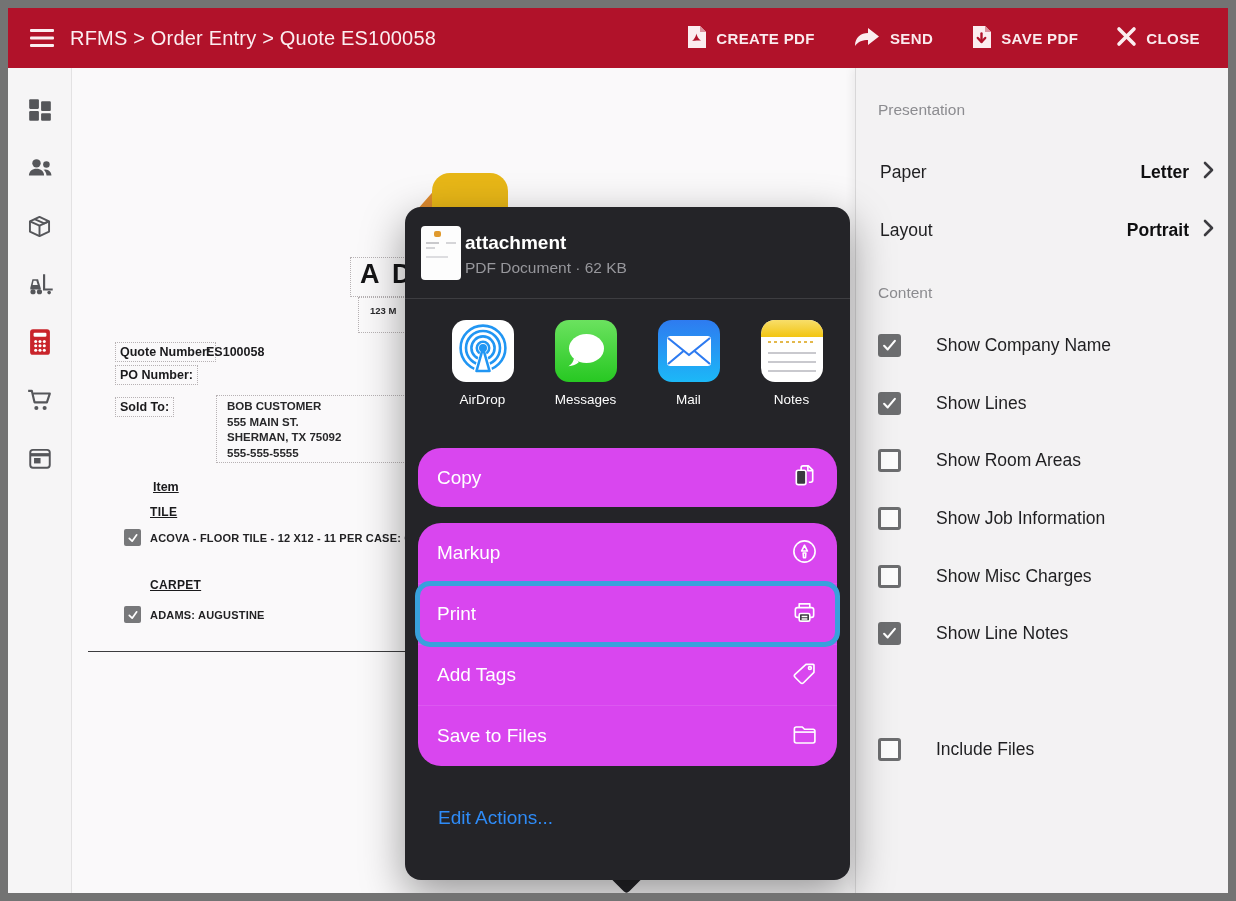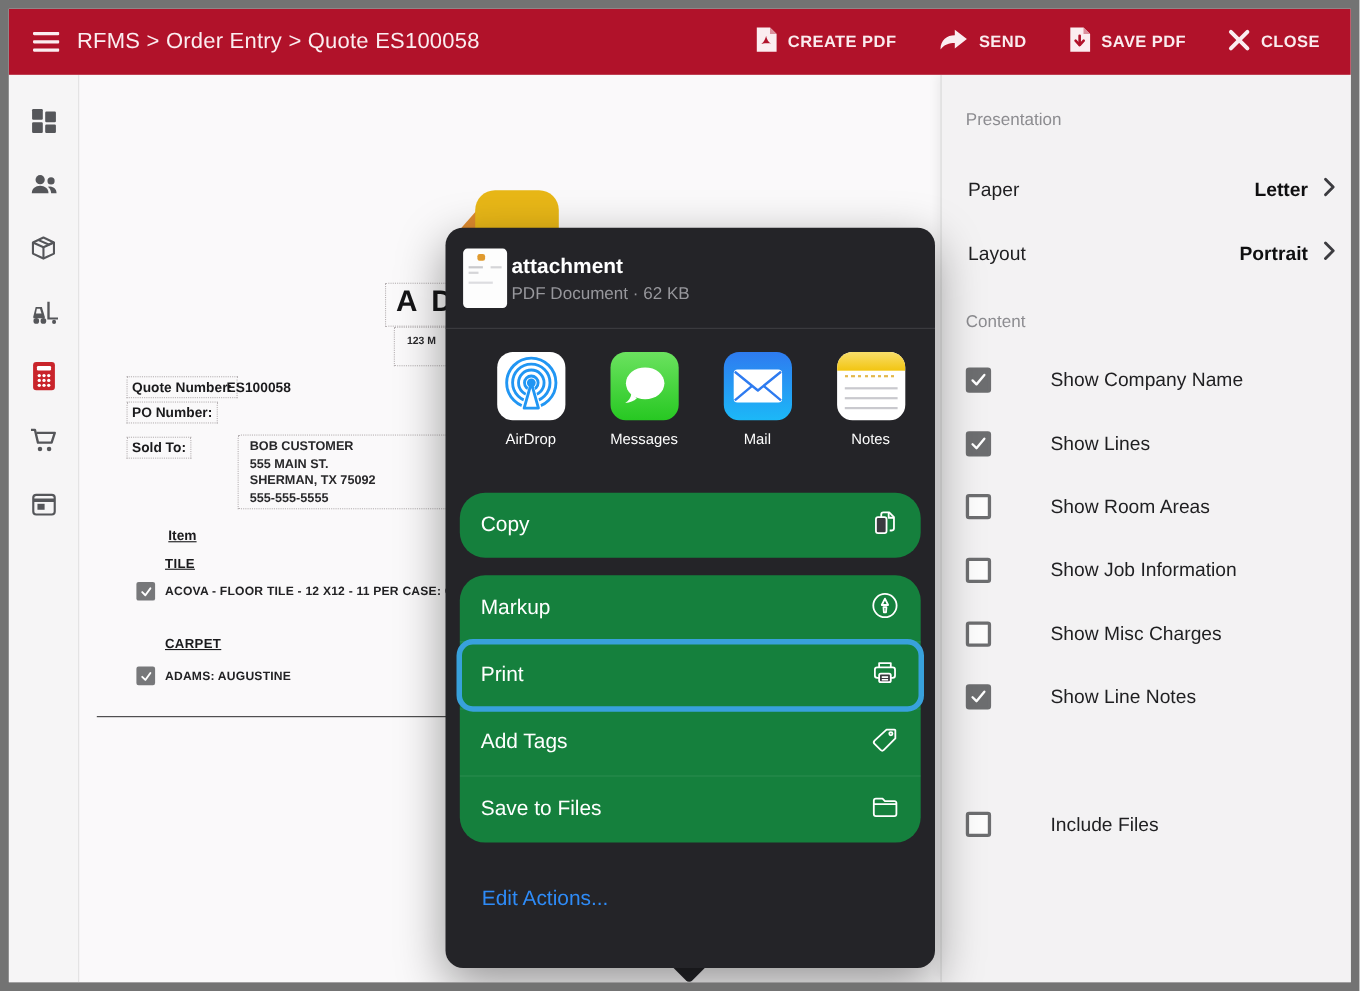--- a/index.html
+++ b/index.html
@@ -63,21 +63,21 @@
   .p-row{position:absolute;left:0;right:0;height:56px;display:flex;align-items:center;
          padding:0 14px 0 24px;box-sizing:border-box;cursor:pointer;}
   .p-label{font-size:17.5px;font-weight:500;color:#1F1F21;}
   .p-value{margin-left:auto;font-size:17.5px;font-weight:700;color:#0F0F10;padding-right:14px;}
   .c-row{position:absolute;left:0;right:0;height:58px;display:flex;align-items:center;padding-left:22px;box-sizing:border-box;cursor:pointer;}
   .cbx{width:23px;height:23px;border-radius:3px;box-sizing:border-box;border:3px solid #6D6E70;background:#FDFDFD;
        display:inline-flex;align-items:center;justify-content:center;flex:none;cursor:pointer;}
   .cbx svg{visibility:hidden;}
   .cbx.checked{background:#6D6E70;border-color:#6D6E70;}
   .cbx.checked svg{visibility:visible;}
-  .c-label{margin-left:54px;font-size:17.5px;font-weight:500;color:#1F1F21;}
+  .c-label{margin-left:35px;font-size:17.5px;font-weight:500;color:#1F1F21;}
   .terms-row{position:absolute;left:0;right:0;top:710px;height:56px;display:flex;align-items:center;
              padding:0 14px 0 22px;box-sizing:border-box;cursor:pointer;}
   .terms-label{font-size:17.5px;font-weight:600;color:#1F1F21;}
   .terms-row svg{margin-left:auto;}
 
   
   .sheet-tail{position:absolute;left:606px;top:856px;width:25px;height:25px;background:#232327;
               transform:rotate(45deg);border-radius:4px;z-index:4;}
   .sheet{position:absolute;left:397px;top:199px;width:445px;height:673px;background:#242428;border-radius:16px;
          box-shadow:0 14px 44px rgba(0,0,0,.40);z-index:5;overflow:hidden;color:#fff;}
@@ -97,21 +97,21 @@
   .app-label{margin-top:10px;font-size:13.5px;color:#FDFDFD;white-space:nowrap;}
   .icn-airdrop{background:#FFFFFF;}
   .icn-messages{background:linear-gradient(180deg,#6BE25F,#27C822);}
   .icn-mail{background:linear-gradient(180deg,#2E7BF0,#1CB8F7);}
   .icn-notes{background:#FFFFFF;}
   .icn-notes .n-top{position:absolute;left:0;top:0;right:0;height:17px;background:linear-gradient(180deg,#F8DE6A,#F2C511);}
   .icn-notes .n-dots{position:absolute;left:7px;right:7px;top:21px;height:2px;
         background:repeating-linear-gradient(90deg,#E3B84C 0 3px,transparent 3px 6px);}
   .icn-notes .n-l{position:absolute;left:7px;right:7px;height:2px;background:#C9C9CE;}
 
-  .group{margin:16px 13px;background:#15803d;border-radius:23px;overflow:visible;}
+  .group{margin:16px 13px;background:#d946ef;border-radius:23px;overflow:visible;}
   .g1{margin-top:0;}
   .g2{margin-top:15px;}
   .srow{height:60px;display:flex;align-items:center;justify-content:space-between;padding:0 19px;position:relative;cursor:pointer;}
   .g1 .srow{height:59px;}
   .group .srow + .srow{border-top:1px solid rgba(255,255,255,.10);}
   .srow-label{font-size:19px;color:#FFFFFF;}
   .hl-ring{position:absolute;left:-3px;right:-3px;top:-3px;bottom:-3px;border:5px solid #38A1DC;border-radius:15px;pointer-events:none;z-index:2;}
   .edit-actions{margin:25px 0 0 33px;font-size:19px;font-weight:500;color:#2E8BF7;cursor:pointer;display:inline-block;}
 </style>
 </head>

